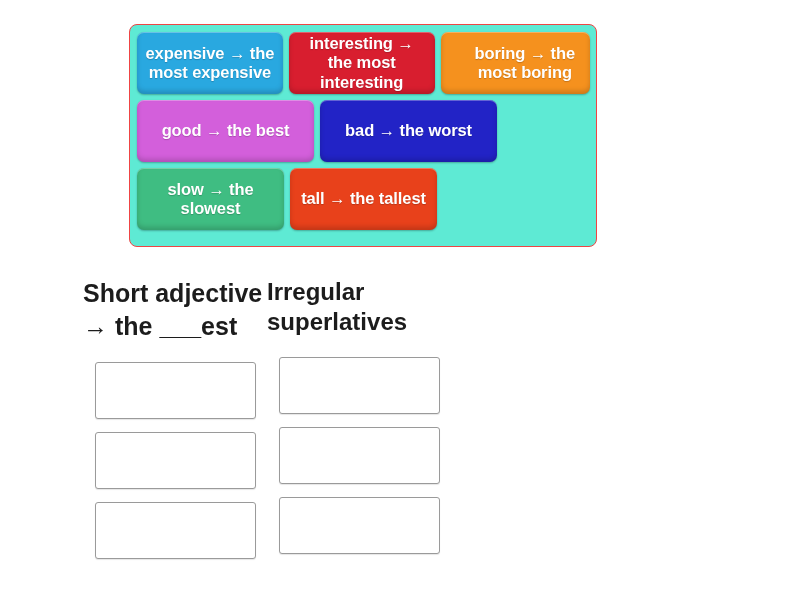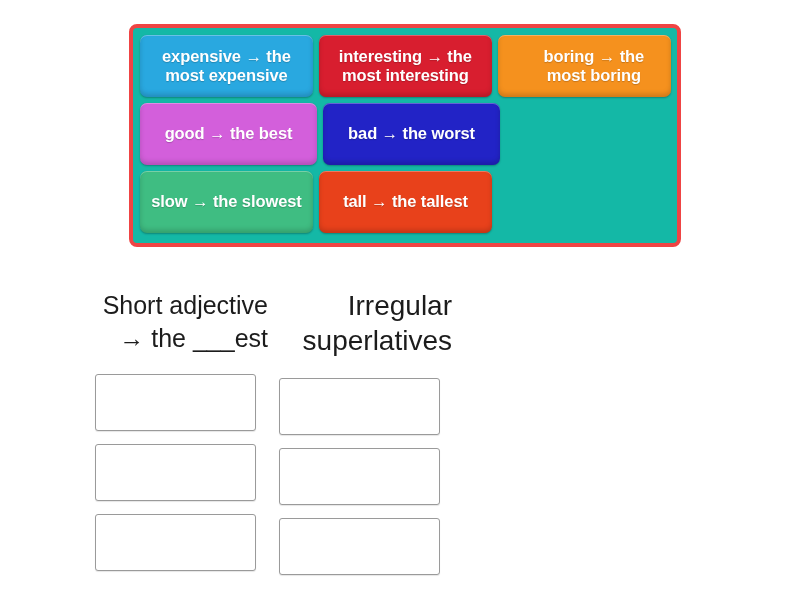--- a/index.html
+++ b/index.html
@@ -13,25 +13,25 @@
     font-family: "Liberation Sans", sans-serif;
     overflow: hidden;
     position: relative;
   }
 
   
   #tile-tray {
     position: absolute;
     left: 129px;
     top: 24px;
-    width: 552px;
+    width: 468px;
     height: 223px;
     box-sizing: border-box;
-    background: #14b8a6;
-    border: 4px solid #ef4444;
+    background: #5eead4;
+    border: 1px solid #ef4444;
     border-radius: 8px;
     padding: 7px 6px 6px 7px;
   }
   .tile-row {
     display: flex;
     gap: 6px;
     margin-bottom: 6px;
   }
   .tile-row:last-child { margin-bottom: 0; }
 
@@ -74,29 +74,29 @@
   }
   .column {
     width: 161px;
     display: flex;
     flex-direction: column;
     align-items: center;
   }
   .col-heading {
     color: #1c1c1c;
     font-size: 25px;
-    font-weight: 400;
+    font-weight: 700;
     line-height: 1.30;
-    text-align: right;
+    text-align: left;
     white-space: pre-line;
-    margin: 12px 0 20px 0;
+    margin: 0 0 20px 0;
     width: 185px;
   }
   .col-heading.big {
-    font-size: 28px;
+    font-size: 24px;
     line-height: 1.24;
   }
   .drop-box {
     width: 161px;
     height: 57px;
     box-sizing: border-box;
     background: #ffffff;
     border: 1px solid #9a9a9a;
     border-radius: 3px;
     margin-bottom: 13px;

